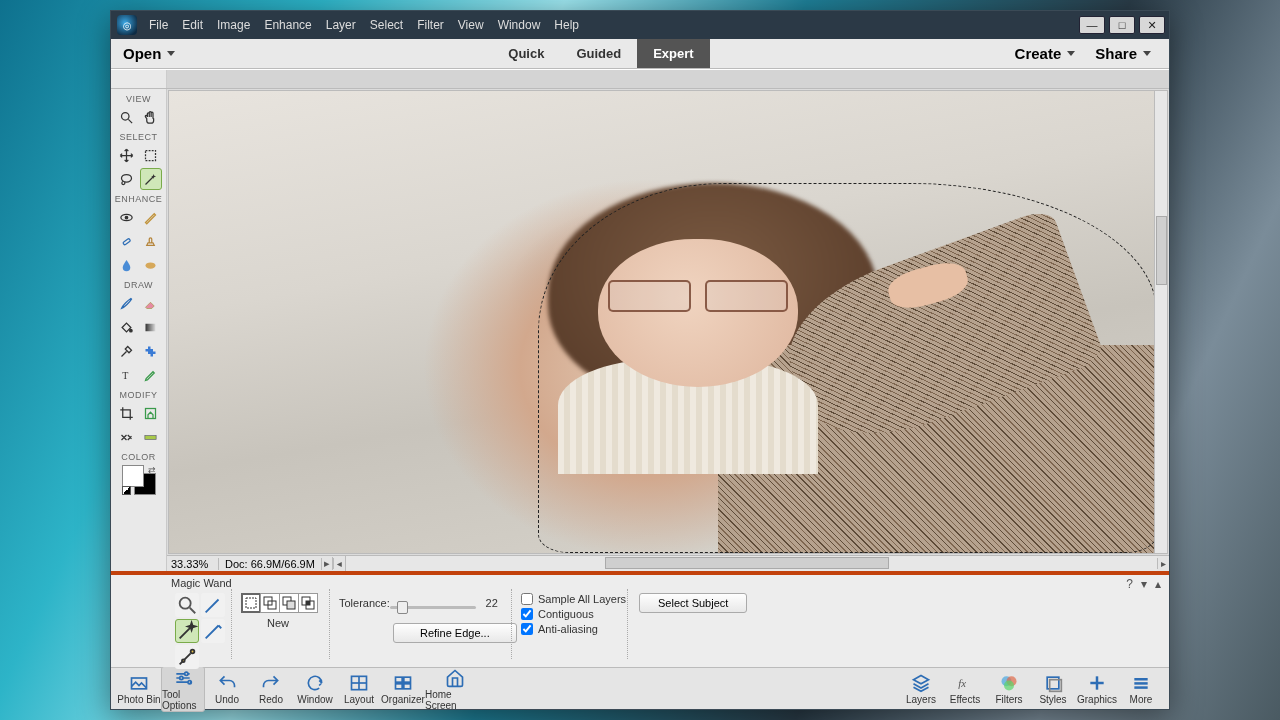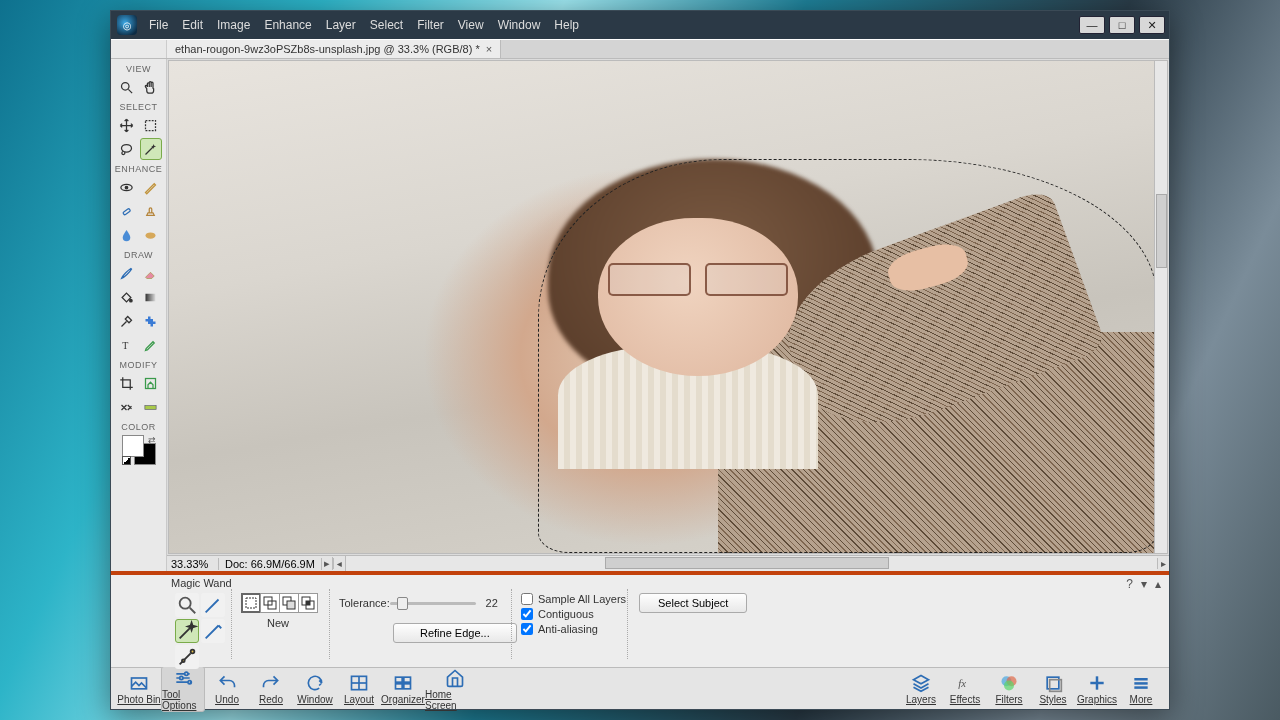--- a/index.html
+++ b/index.html
@@ -87,32 +87,32 @@
   .wand-grid{position:absolute;left:64px;top:18px;display:grid;grid-template-columns:24px 24px;grid-auto-rows:24px;gap:2px;}
   .wand-opt{width:24px;height:24px;border:1px solid transparent;border-radius:3px;display:flex;align-items:center;justify-content:center;background:#f1f1f1;}
   .wand-opt.active{background:#cfe7b8;border:1px solid #7aab4a;}
   .vsep{position:absolute;top:14px;bottom:8px;width:1px;border-left:1px dotted #aaa;}
   .sep1{left:120px;} .sep2{left:218px;} .sep3{left:400px;} .sep4{left:516px;}
   .mode-boxes{position:absolute;left:130px;top:18px;display:flex;gap:0;}
   .modebox{width:20px;height:20px;border:1px solid #999;background:#fff;display:flex;align-items:center;justify-content:center;}
   .modebox:first-child{border:2px solid #666;}
   .modebox:not(:first-child){margin-left:-1px;}
   .mode-label{position:absolute;left:156px;top:42px;font-size:11px;}
-  .tol-area{position:absolute;left:228px;top:22px;display:flex;align-items:center;}
+  .tol-area{position:absolute;left:228px;top:22px;display:flex;align-items:flex-end;}
   .slider{width:86px;height:3px;background:#bbb;position:relative;border-radius:2px;}
   .slider-thumb{position:absolute;left:8%;top:-5px;width:11px;height:13px;background:#eee;border:1px solid #888;border-radius:2px;}
   .tol-val{width:22px;text-align:right;}
   .refine-btn{position:absolute;left:282px;top:48px;padding:3px 26px;border:1px solid #aaa;background:linear-gradient(#fefefe,#e8e8e8);border-radius:3px;font-size:11px;}
   .checks{position:absolute;left:410px;top:18px;display:flex;flex-direction:column;gap:3px;}
   .chk{display:flex;align-items:center;gap:5px;}
   .chk input{width:12px;height:12px;}
   .select-subject{position:absolute;left:528px;top:18px;padding:3px 18px;border:1px solid #aaa;background:linear-gradient(#fefefe,#e8e8e8);border-radius:3px;font-size:11px;}
   
   .bottombar { height:42px; background:#e5e5e5; border-top:1px solid #bbb; display:flex; align-items:center; padding:0 6px; font-size:10px; color:#333;}
-  .bb-item { display:flex; flex-direction:column; align-items:center; gap:0px; width:44px;text-decoration:underline;}
+  .bb-item { display:flex; flex-direction:column; align-items:center; gap:0px; width:44px;}
   .bb-item.active{background:#d5d5d5;border:1px solid #bbb;border-radius:3px;}
   .bb-icon { width:24px;height:22px; display:flex; align-items:center; justify-content:center; }
   .bb-icon svg{width:22px;height:20px;}
   .bb-spacer { flex:1;}
 </style>
 </head>
 <body>
 
 <div class="desktop">
   <div class="app-window">
@@ -131,27 +131,44 @@
         <span>Window</span>
         <span>Help</span>
       </div>
       <div class="win-ctrl">
         <div class="win-btn">—</div>
         <div class="win-btn">□</div>
         <div class="win-btn">✕</div>
       </div>
     </div>
 
+    <div class="modebar">
+      <div class="open-btn">
+        <span>Open</span>
+        <span class="caret"></span>
+      </div>
+      <div class="modes">
+        <div class="mode-tab">Quick</div>
+        <div class="mode-tab">Guided</div>
+        <div class="mode-tab active">Expert</div>
+      </div>
+      <div class="create-share">
+        <div class="cs-item">
+            <span>Create</span>
+            <span class="caret"></span>
+          </div>
+        <div class="cs-item">
+            <span>Share</span>
+            <span class="caret"></span>
+          </div>
+      </div>
+    </div>
 
     <div class="doctabbar">
       <div class="left-spacer"></div>
-      <div class="doctab">
-        <span>ethan-rougon-9wz3oPSZb8s-unsplash.jpg @ 33.3% (RGB/8) *</span>
-        <span class="doctab-close">×</span>
-      </div>
     </div>
 
     <div class="main">
       <div class="toolbox">
         <div class="tool-section-label">VIEW</div>
         <div class="tool-row">
           <div class="tool">
               <svg viewBox="0 0 24 24" fill="none" stroke="#333" stroke-width="2">
                 <circle cx="10" cy="10" r="6"></circle>
                 <line x1="15" y1="15" x2="21" y2="21"></line>

